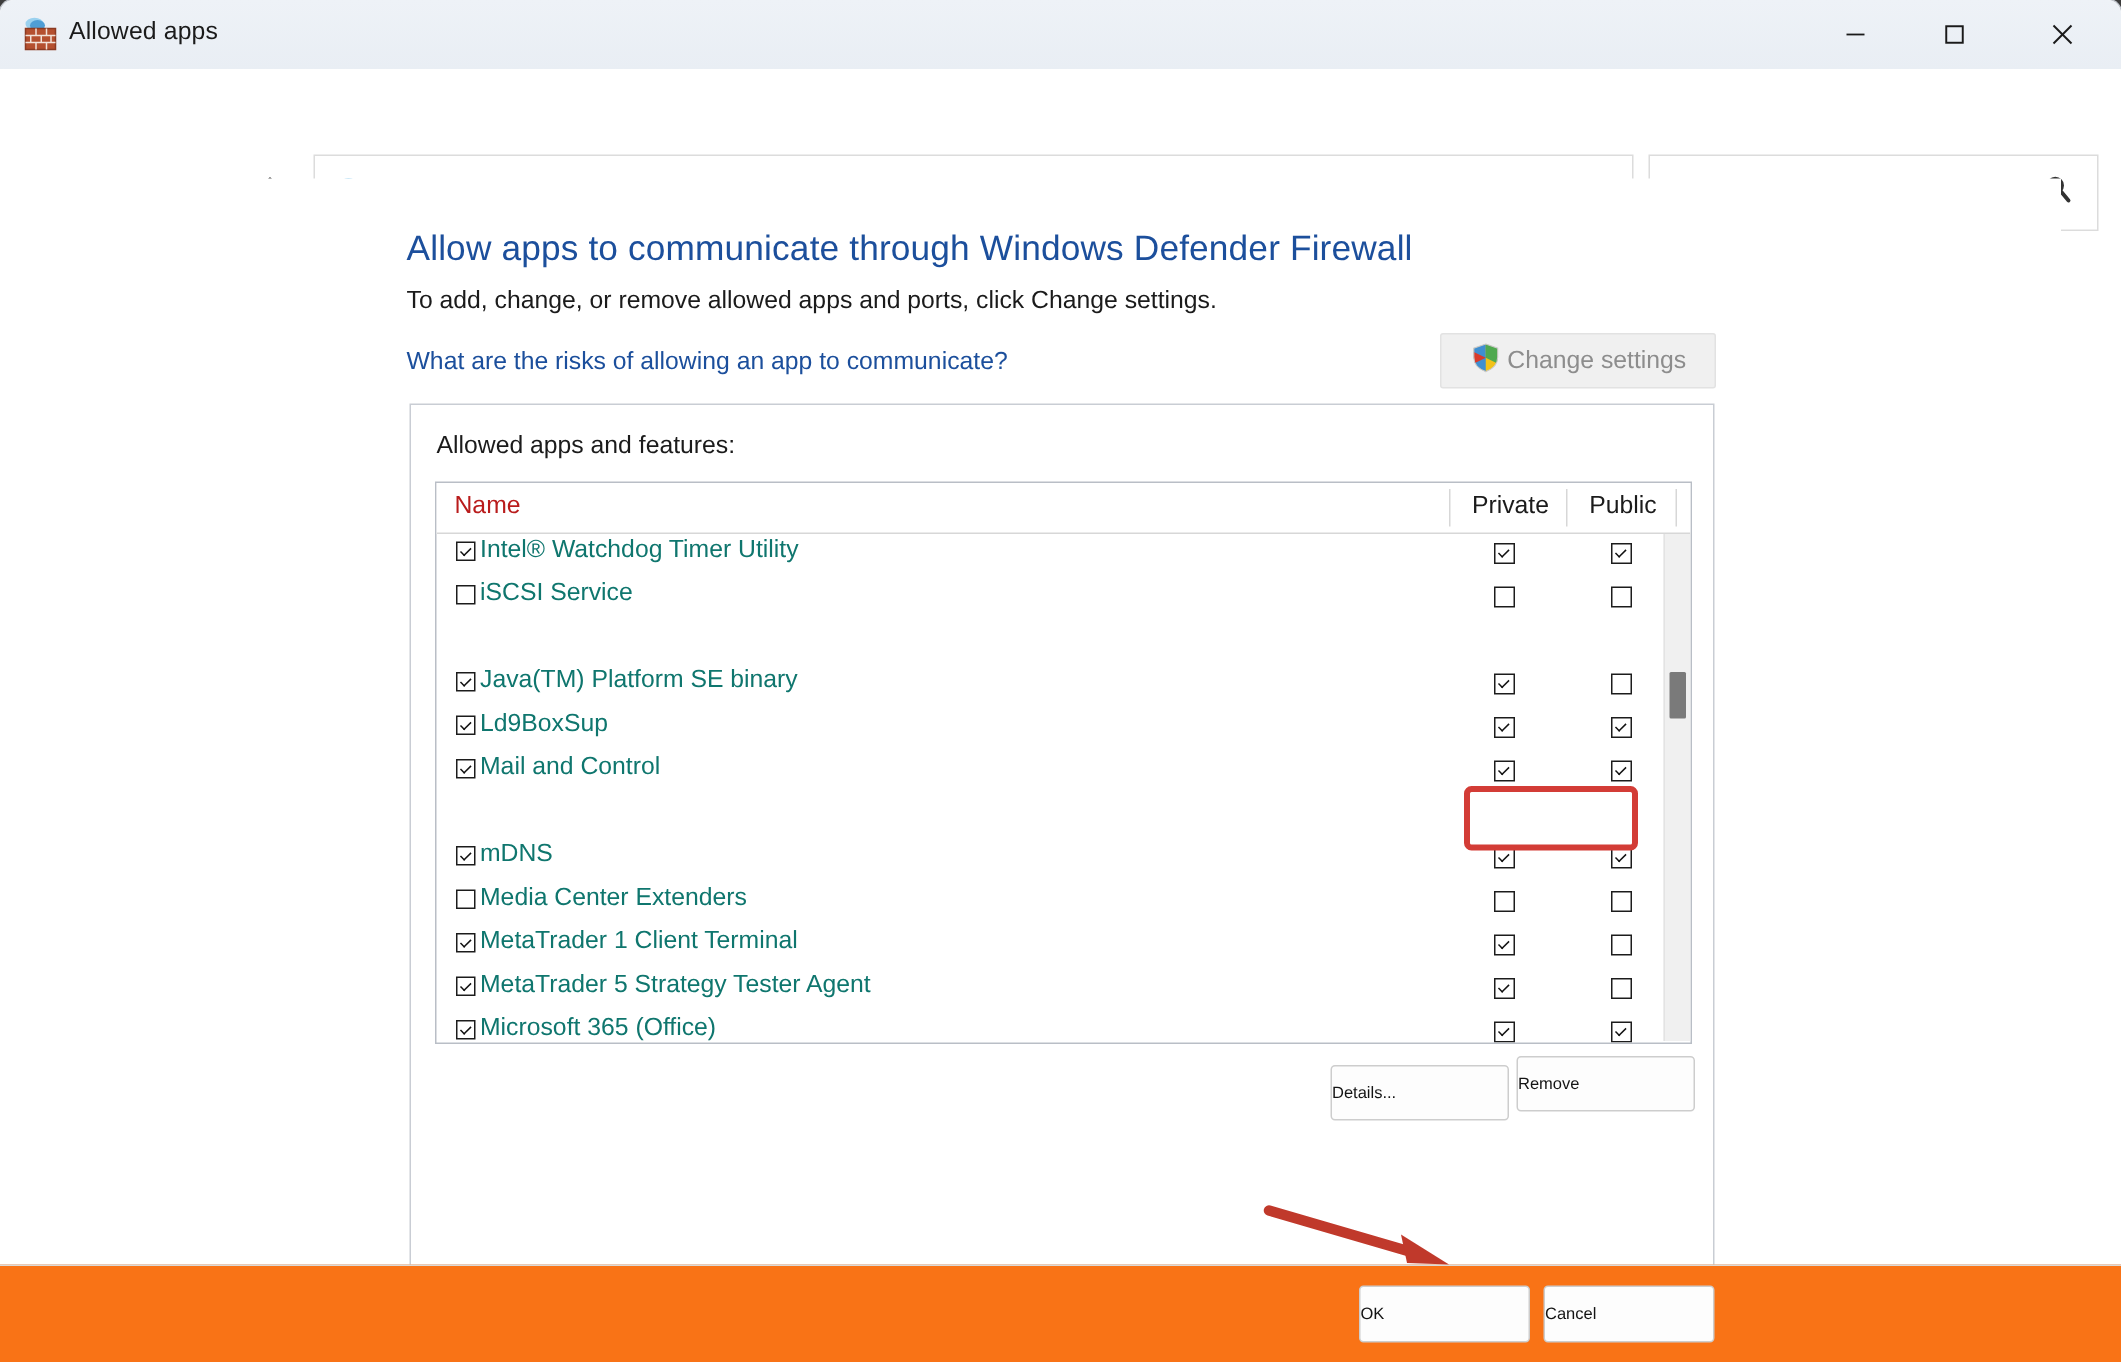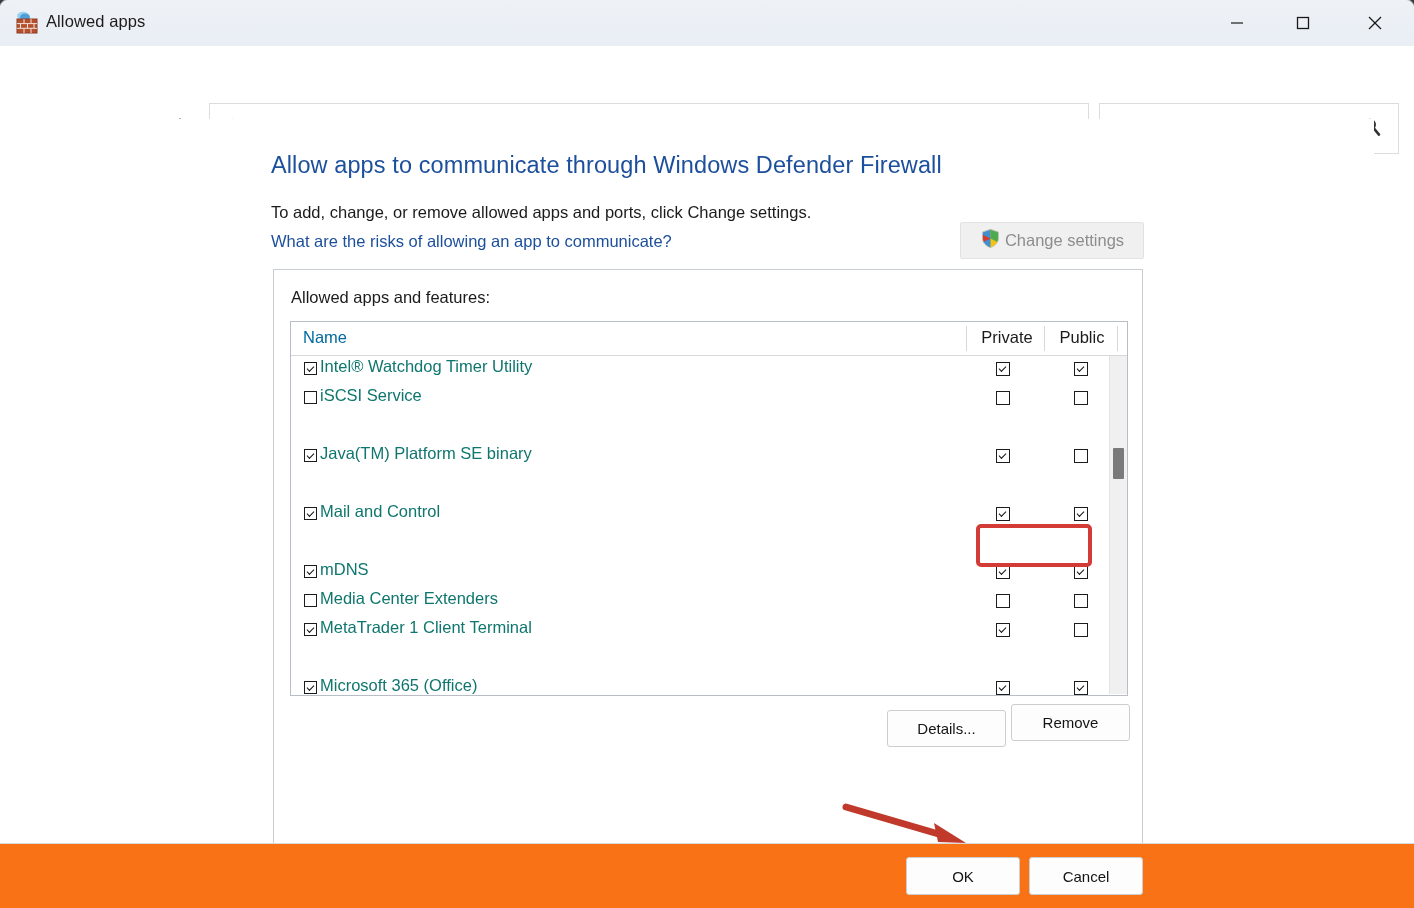--- a/index.html
+++ b/index.html
@@ -98,21 +98,21 @@
   .content{
     position:absolute;left:0;top:119px;width:1374px;height:724px;
     background:#ffffff;
   }
   .page-title{
     position:absolute;left:271px;top:33px;
     font-size:23.5px;color:#1c4f9c;letter-spacing:.1px;white-space:nowrap;
   }
   .page-sub{
     position:absolute;left:271px;top:72px;
-    font-size:16.5px;color:#1b1b1b;white-space:nowrap;margin-top:12px;
+    font-size:16.5px;color:#1b1b1b;white-space:nowrap;
   }
   .risk-link{
     position:absolute;left:271px;top:113px;
     font-size:16.5px;color:#1c4f9c;white-space:nowrap;cursor:pointer;
   }
 
   .change-settings{
     position:absolute;left:960px;top:103px;width:182px;height:35px;
     background:#f0f0f0;border:1px solid #e2e2e2;border-radius:2px;
     display:flex;align-items:center;justify-content:center;
@@ -132,21 +132,21 @@
 
   .listbox{
     position:absolute;left:16px;top:51px;width:836px;height:373px;
     border:1px solid #b9bec6;background:#fff;overflow:hidden;
   }
   .lb-head{
     position:absolute;left:0;top:0;width:836px;height:33px;
     border-bottom:1px solid #d7d7d7;background:#fff;
   }
   .lb-head .h-name{
-    position:absolute;left:12px;top:6px;font-size:16.5px;color:#0369a1;
+    position:absolute;left:12px;top:6px;font-size:16.5px;color:#b91c1c;
   }
   .lb-head .h-priv{
     position:absolute;left:679px;top:6px;width:74px;text-align:center;
     font-size:16.5px;color:#1b1b1b;
   }
   .lb-head .h-pub{
     position:absolute;left:757px;top:6px;width:68px;text-align:center;
     font-size:16.5px;color:#1b1b1b;
   }
   .hsep{position:absolute;top:4px;width:1px;height:25px;background:#d7d7d7;}
@@ -186,22 +186,22 @@
     position:absolute;right:1px;top:34px;width:17px;height:338px;
     background:#f0f0f0;border-left:1px solid #e3e3e3;
   }
   .list-thumb{
     position:absolute;left:3px;top:92px;width:11px;height:31px;
     background:#7a7a7a;border-radius:1px;
   }
 
   .btn{
     border:1px solid #cdcdcd;background:#fdfdfd;border-radius:3px;
-    font-family:"Liberation Sans",sans-serif;font-size:15px;color:#141414;
-    display:flex;align-items:center;justify-content:center;cursor:default;
+    font-family:"Liberation Sans",sans-serif;font-size:11px;color:#141414;
+    display:flex;align-items:center;justify-content:flex-start;cursor:default;
   }
   .btn-details{position:absolute;left:613px;top:440px;width:117px;height:35px;}
   .btn-remove{position:absolute;left:737px;top:434px;width:117px;height:35px;}
 
   .btn-allow{
     position:absolute;left:929px;top:771px;width:212px;height:36px;
     border:1px solid #5a8ab0;
   }
 
   
@@ -385,20 +385,26 @@
               <span class="rname">iSCSI Service</span>
               <span class="cbp priv" style="left: 705px;"><span class="chk"></span></span>
               <span class="cbp pub" style="left: 783px;"><span class="chk"></span></span>
             </div>
             <div class="row" style="top: 87px;">
               <span class="cb"><span class="chk on"></span></span>
               <span class="rname">Java(TM) Platform SE binary</span>
               <span class="cbp priv" style="left: 705px;"><span class="chk on"></span></span>
               <span class="cbp pub" style="left: 783px;"><span class="chk"></span></span>
             </div>
+            <div class="row" style="top: 116px;">
+              <span class="cb"><span class="chk on"></span></span>
+              <span class="rname">Ld9BoxSup</span>
+              <span class="cbp priv" style="left: 705px;"><span class="chk on"></span></span>
+              <span class="cbp pub" style="left: 783px;"><span class="chk on"></span></span>
+            </div>
             <div class="row" style="top: 145px;">
               <span class="cb"><span class="chk on"></span></span>
               <span class="rname">Mail and Control</span>
               <span class="cbp priv" style="left: 705px;"><span class="chk on"></span></span>
               <span class="cbp pub" style="left: 783px;"><span class="chk on"></span></span>
             </div>
             <div class="row" style="top: 203px;">
               <span class="cb"><span class="chk on"></span></span>
               <span class="rname">mDNS</span>
               <span class="cbp priv" style="left: 705px;"><span class="chk on"></span></span>
@@ -406,20 +412,26 @@
             </div>
             <div class="row" style="top: 232px;">
               <span class="cb"><span class="chk"></span></span>
               <span class="rname">Media Center Extenders</span>
               <span class="cbp priv" style="left: 705px;"><span class="chk"></span></span>
               <span class="cbp pub" style="left: 783px;"><span class="chk"></span></span>
             </div>
             <div class="row" style="top: 261px;">
               <span class="cb"><span class="chk on"></span></span>
               <span class="rname">MetaTrader 1 Client Terminal</span>
+              <span class="cbp priv" style="left: 705px;"><span class="chk on"></span></span>
+              <span class="cbp pub" style="left: 783px;"><span class="chk"></span></span>
+            </div>
+            <div class="row" style="top: 290px;">
+              <span class="cb"><span class="chk on"></span></span>
+              <span class="rname">MetaTrader 5 Strategy Tester Agent</span>
               <span class="cbp priv" style="left: 705px;"><span class="chk on"></span></span>
               <span class="cbp pub" style="left: 783px;"><span class="chk"></span></span>
             </div>
             <div class="row" style="top: 319px;">
               <span class="cb"><span class="chk on"></span></span>
               <span class="rname">Microsoft 365 (Office)</span>
               <span class="cbp priv" style="left: 705px;"><span class="chk on"></span></span>
               <span class="cbp pub" style="left: 783px;"><span class="chk on"></span></span>
             </div>
           </div>

